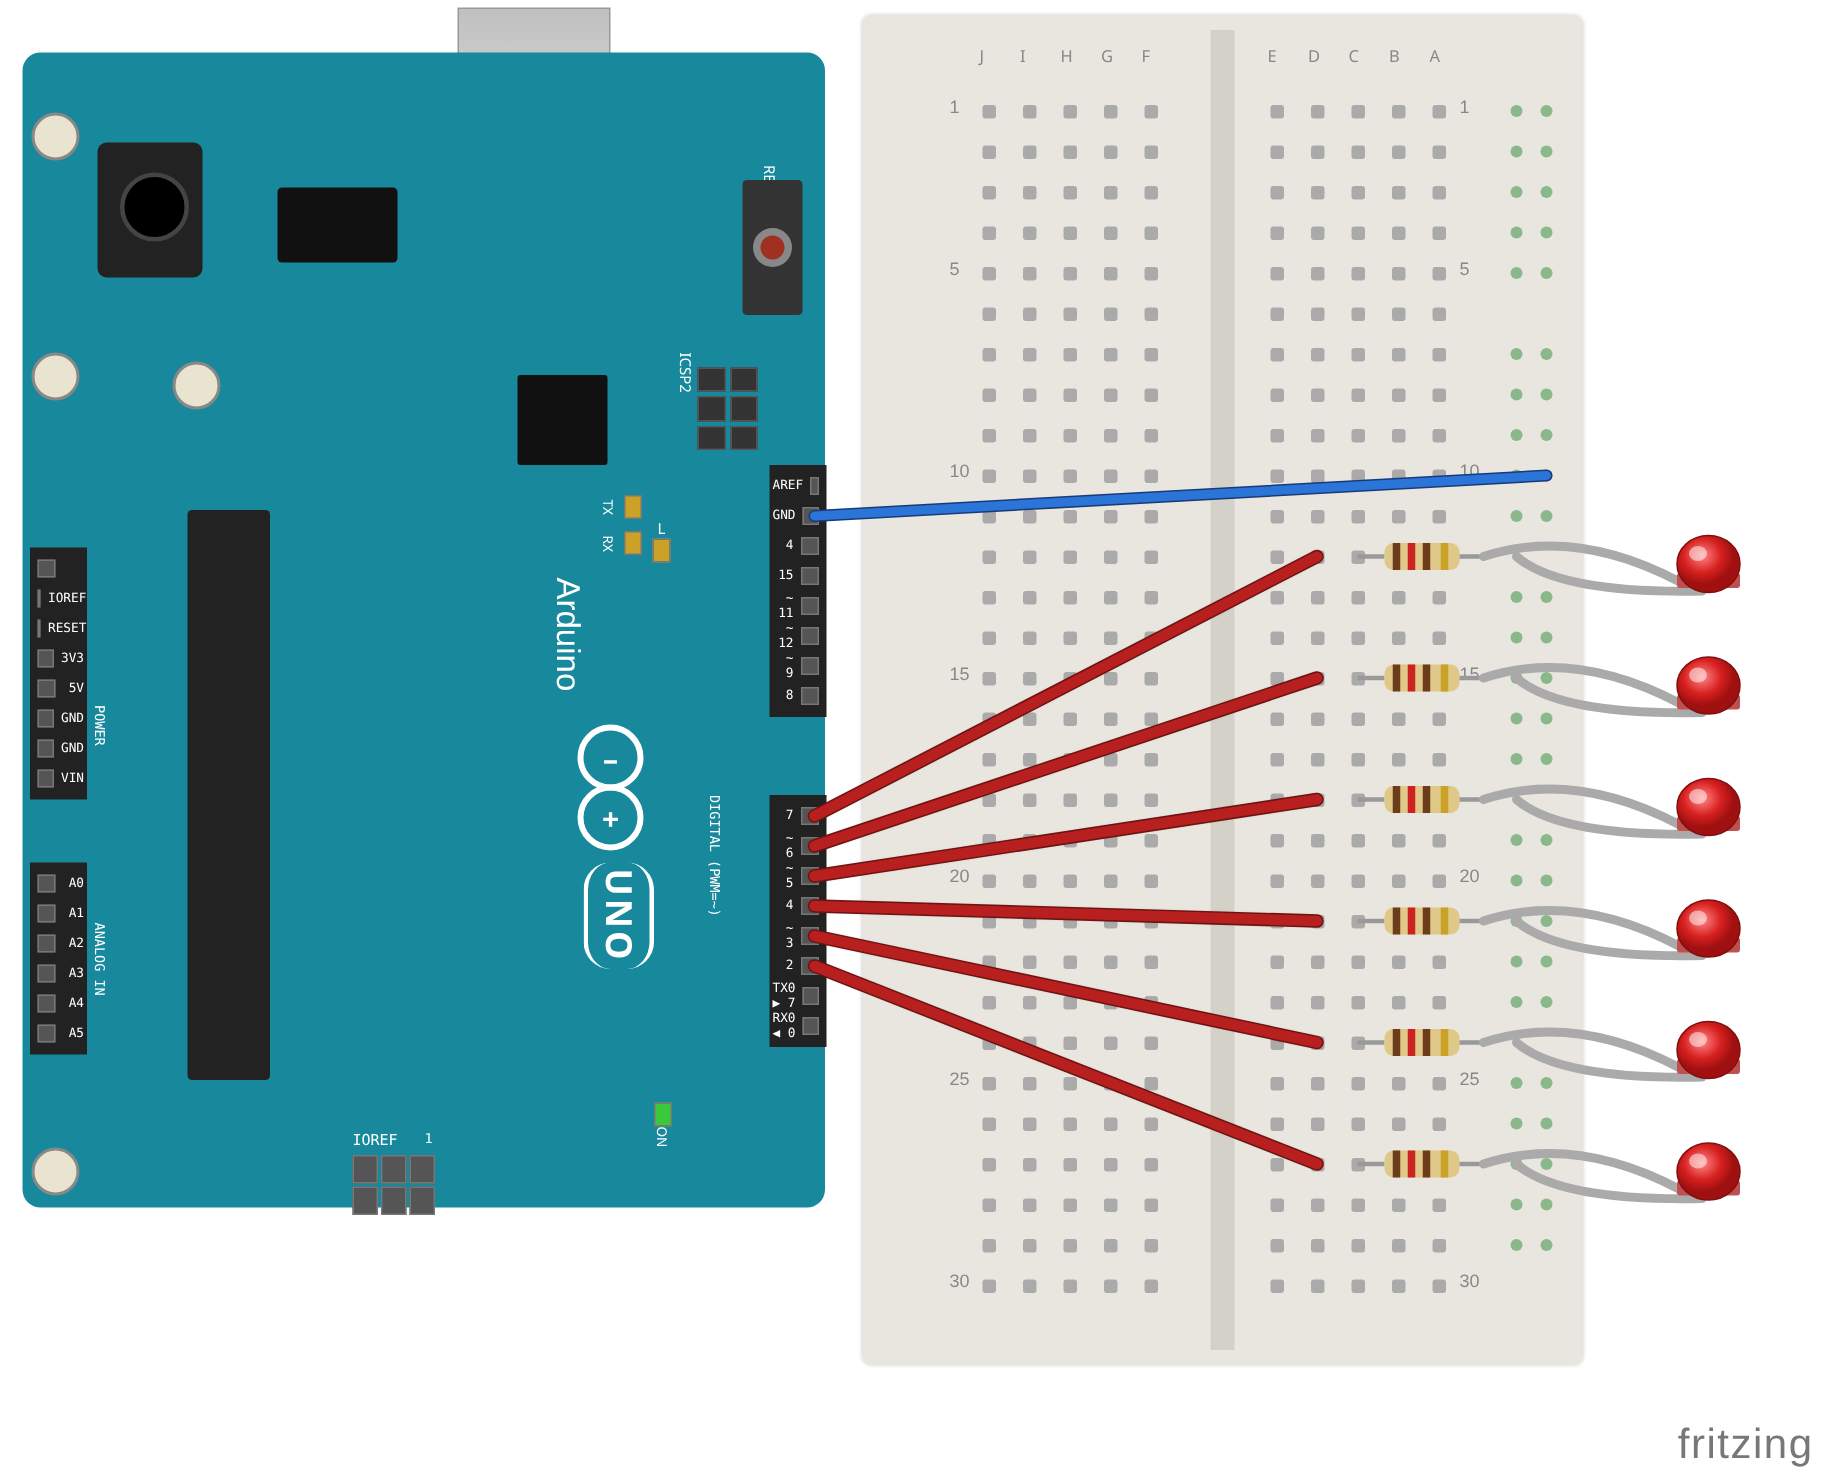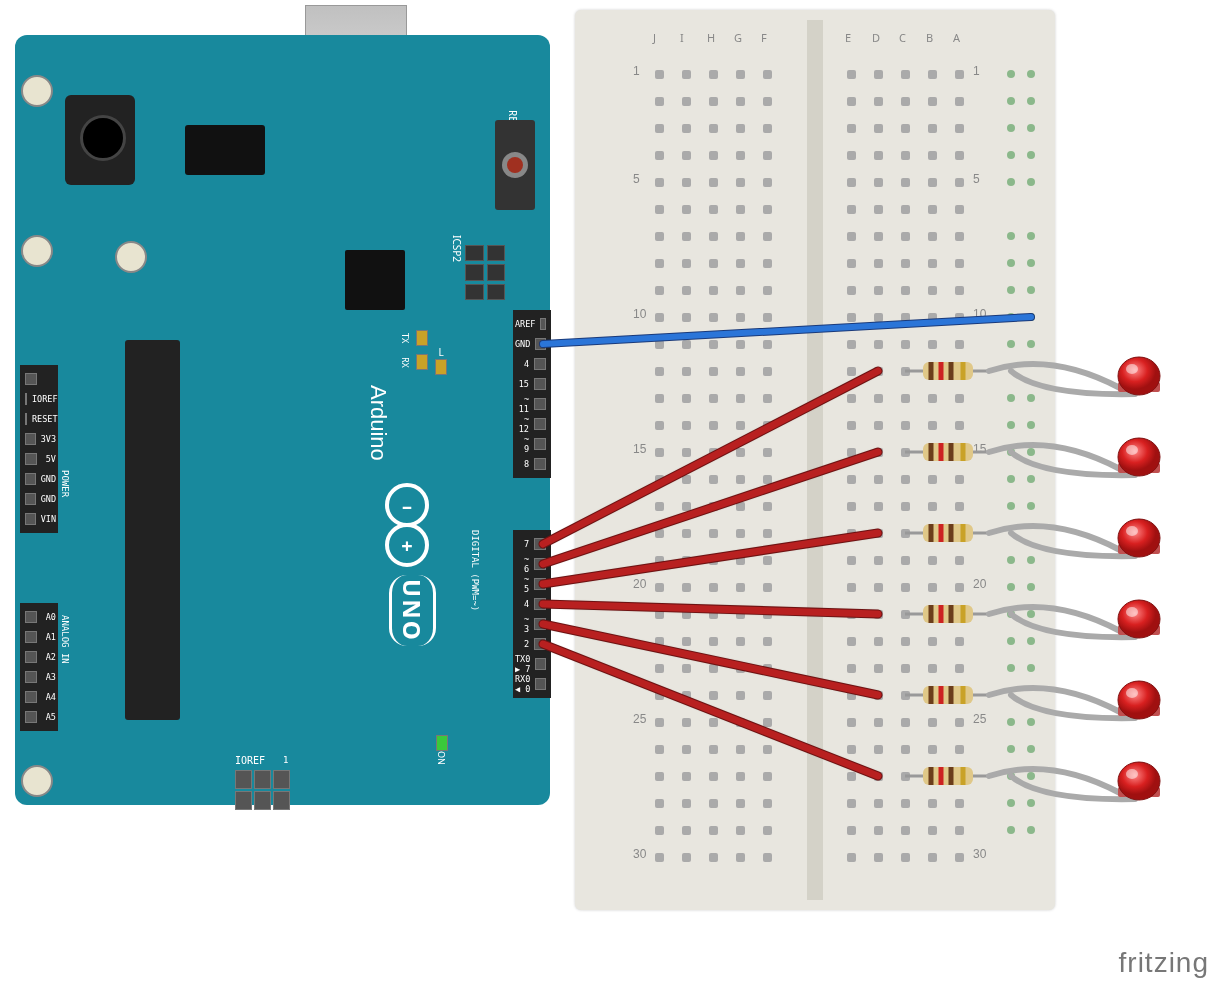--- a/index.html
+++ b/index.html
@@ -146,21 +146,21 @@
           <div class="pin-row">
             <div class="pin-dot"></div>
             <div class="pin-label-l">GND</div>
           </div>
           <div class="pin-row">
             <div class="pin-dot"></div>
             <div class="pin-label-l">VIN</div>
           </div>
         </div>
       <div class="group-label" style="left:45px;top:435px">POWER</div>
-      <div class="pin-header-left" style="top:568px" id="hdr-analog">
+      <div class="pin-header-left" style="top:540px" id="hdr-analog">
           <div class="pin-row">
             <div class="pin-dot"></div>
             <div class="pin-label-l">A0</div>
           </div>
           <div class="pin-row">
             <div class="pin-dot"></div>
             <div class="pin-label-l">A1</div>
           </div>
           <div class="pin-row">
             <div class="pin-dot"></div>

